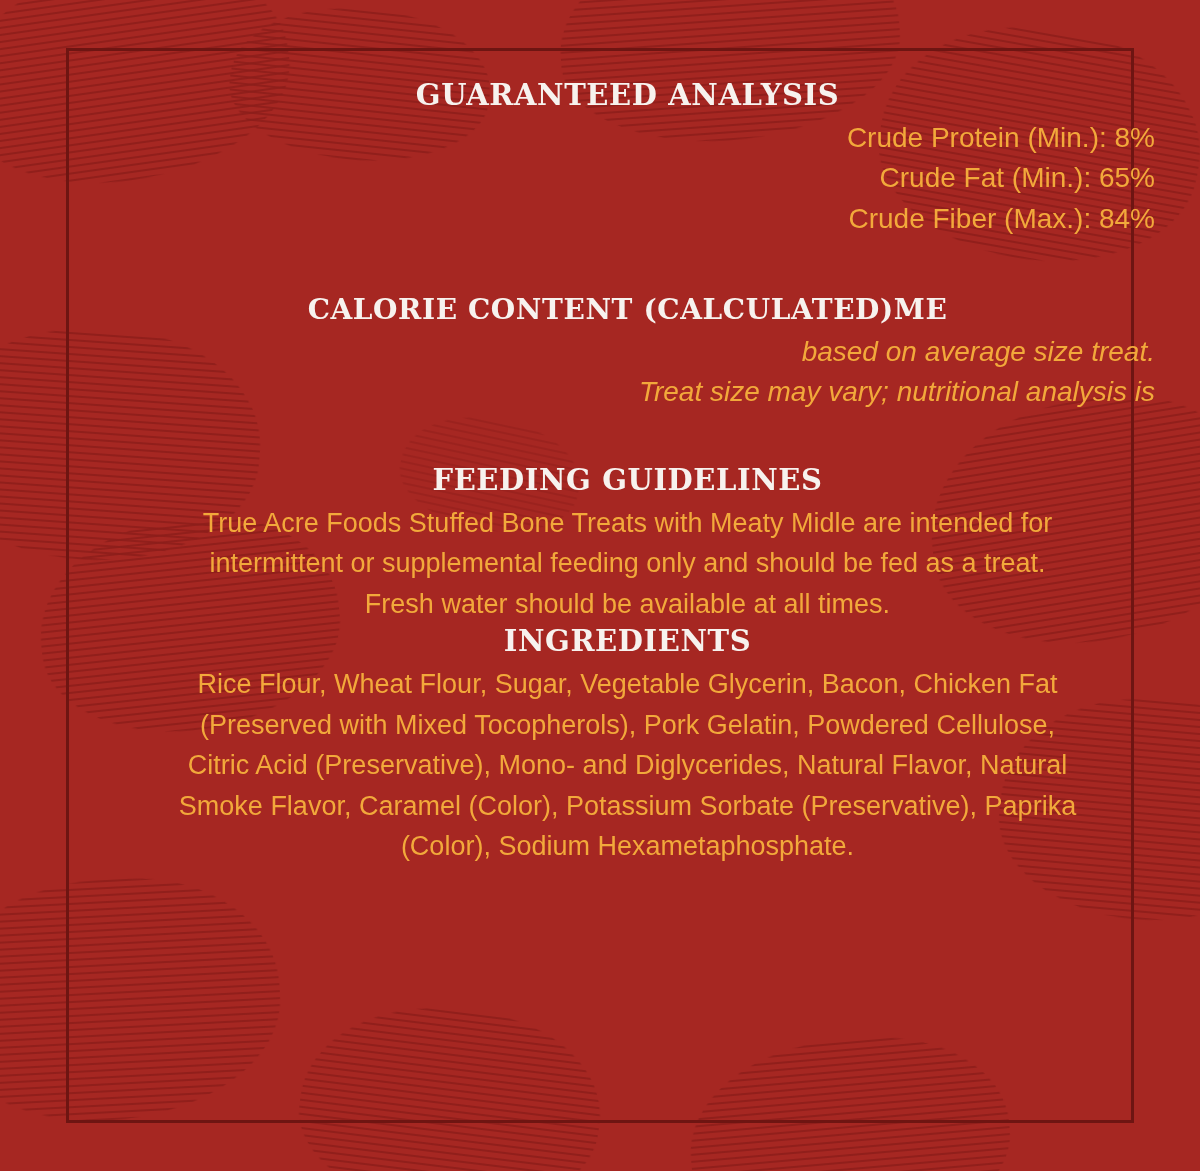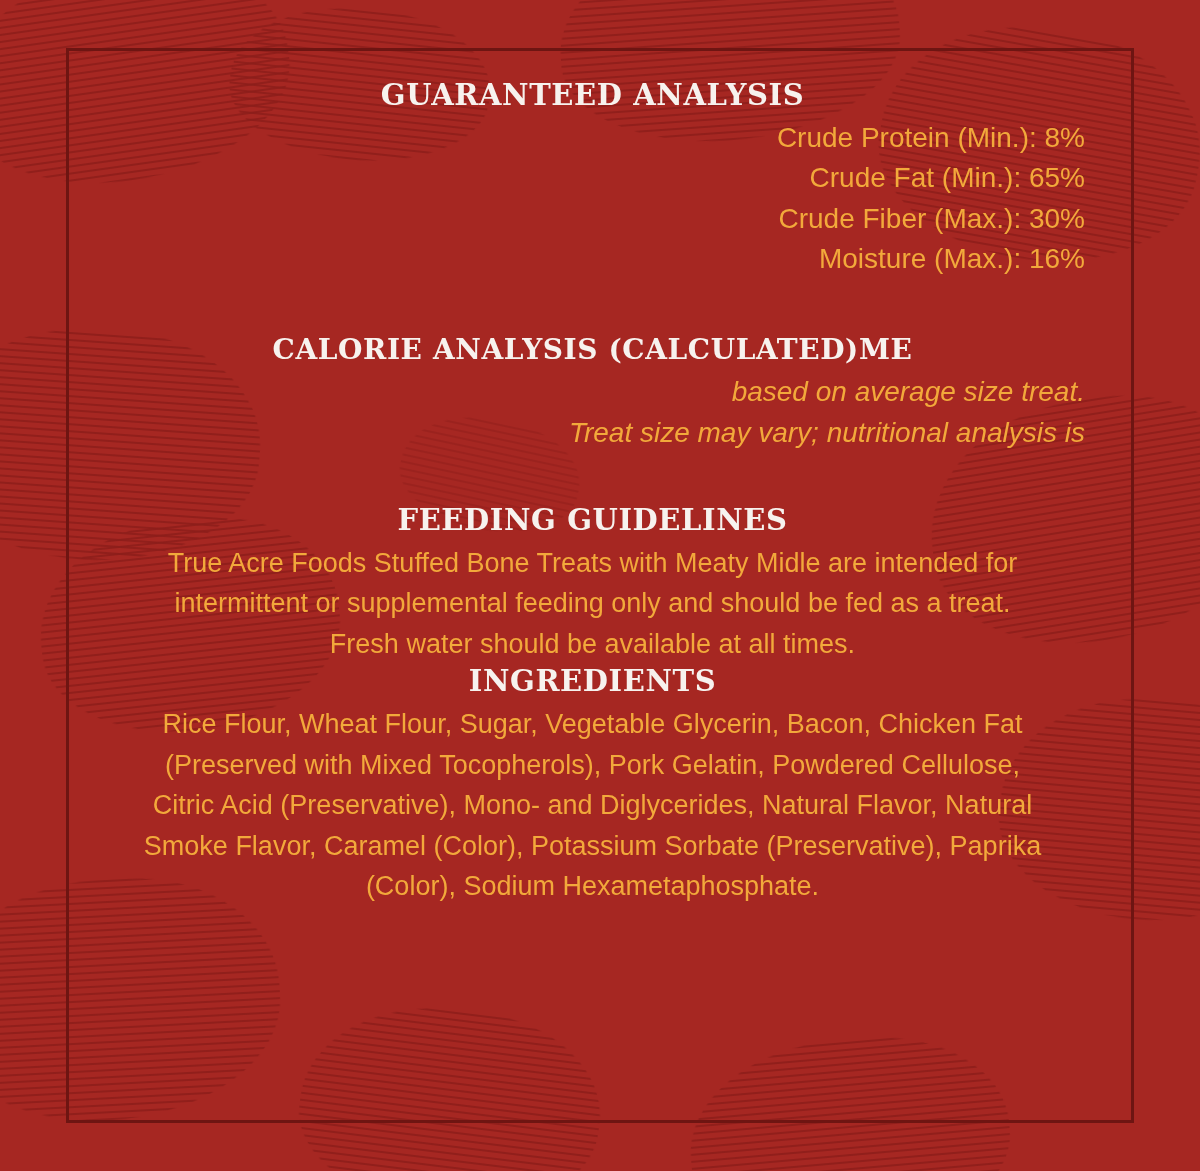--- a/index.html
+++ b/index.html
@@ -54,21 +54,21 @@
     top: 48px;
     right: 66px;
     bottom: 48px;
     border: 3px solid #6e1512;
     box-sizing: border-box;
   }
 
   .content {
     position: absolute;
     inset: 0;
-    padding: 78px 115px 0 100px;
+    padding: 78px 45px 0 100px;
     box-sizing: border-box;
     text-align: center;
     z-index: 2;
   }
 
   h2.section-title {
     font-family: "DejaVu Serif", serif;
     font-weight: bold;
     color: #f7f2ee;
     letter-spacing: 0.6px;
@@ -132,26 +132,25 @@
 </div>
 
 <div class="frame"></div>
 
 <div class="content">
 
   <section class="block analysis">
     <h2 class="section-title">GUARANTEED ANALYSIS</h2>
     <p class="line">Crude Protein (Min.): 8%</p>
     <p class="line">Crude Fat (Min.): 65%</p>
-    <p class="line">Crude Fiber (Max.): 30%</p>
-    <p class="line">Moisture (Max.): 16%</p>
+    <p class="line">Crude Fiber (Max.): 84%</p>
   </section>
 
   <section class="block calorie">
-    <h2 class="section-title smallcaps">CALORIE ANALYSIS (CALCULATED)ME</h2>
+    <h2 class="section-title smallcaps">CALORIE CONTENT (CALCULATED)ME</h2>
     <p class="line italic">based on average size treat.</p>
     <p class="line italic">Treat size may vary; nutritional analysis is</p>
   </section>
 
   <section class="block feeding">
     <h2 class="section-title">FEEDING GUIDELINES</h2>
     <p class="body-copy feeding-copy">True Acre Foods Stuffed Bone Treats with Meaty Midle are intended for intermittent or supplemental feeding only and should be fed as a treat. Fresh water should be available at all times.</p>
   </section>
 
   <section class="block ingredients">

